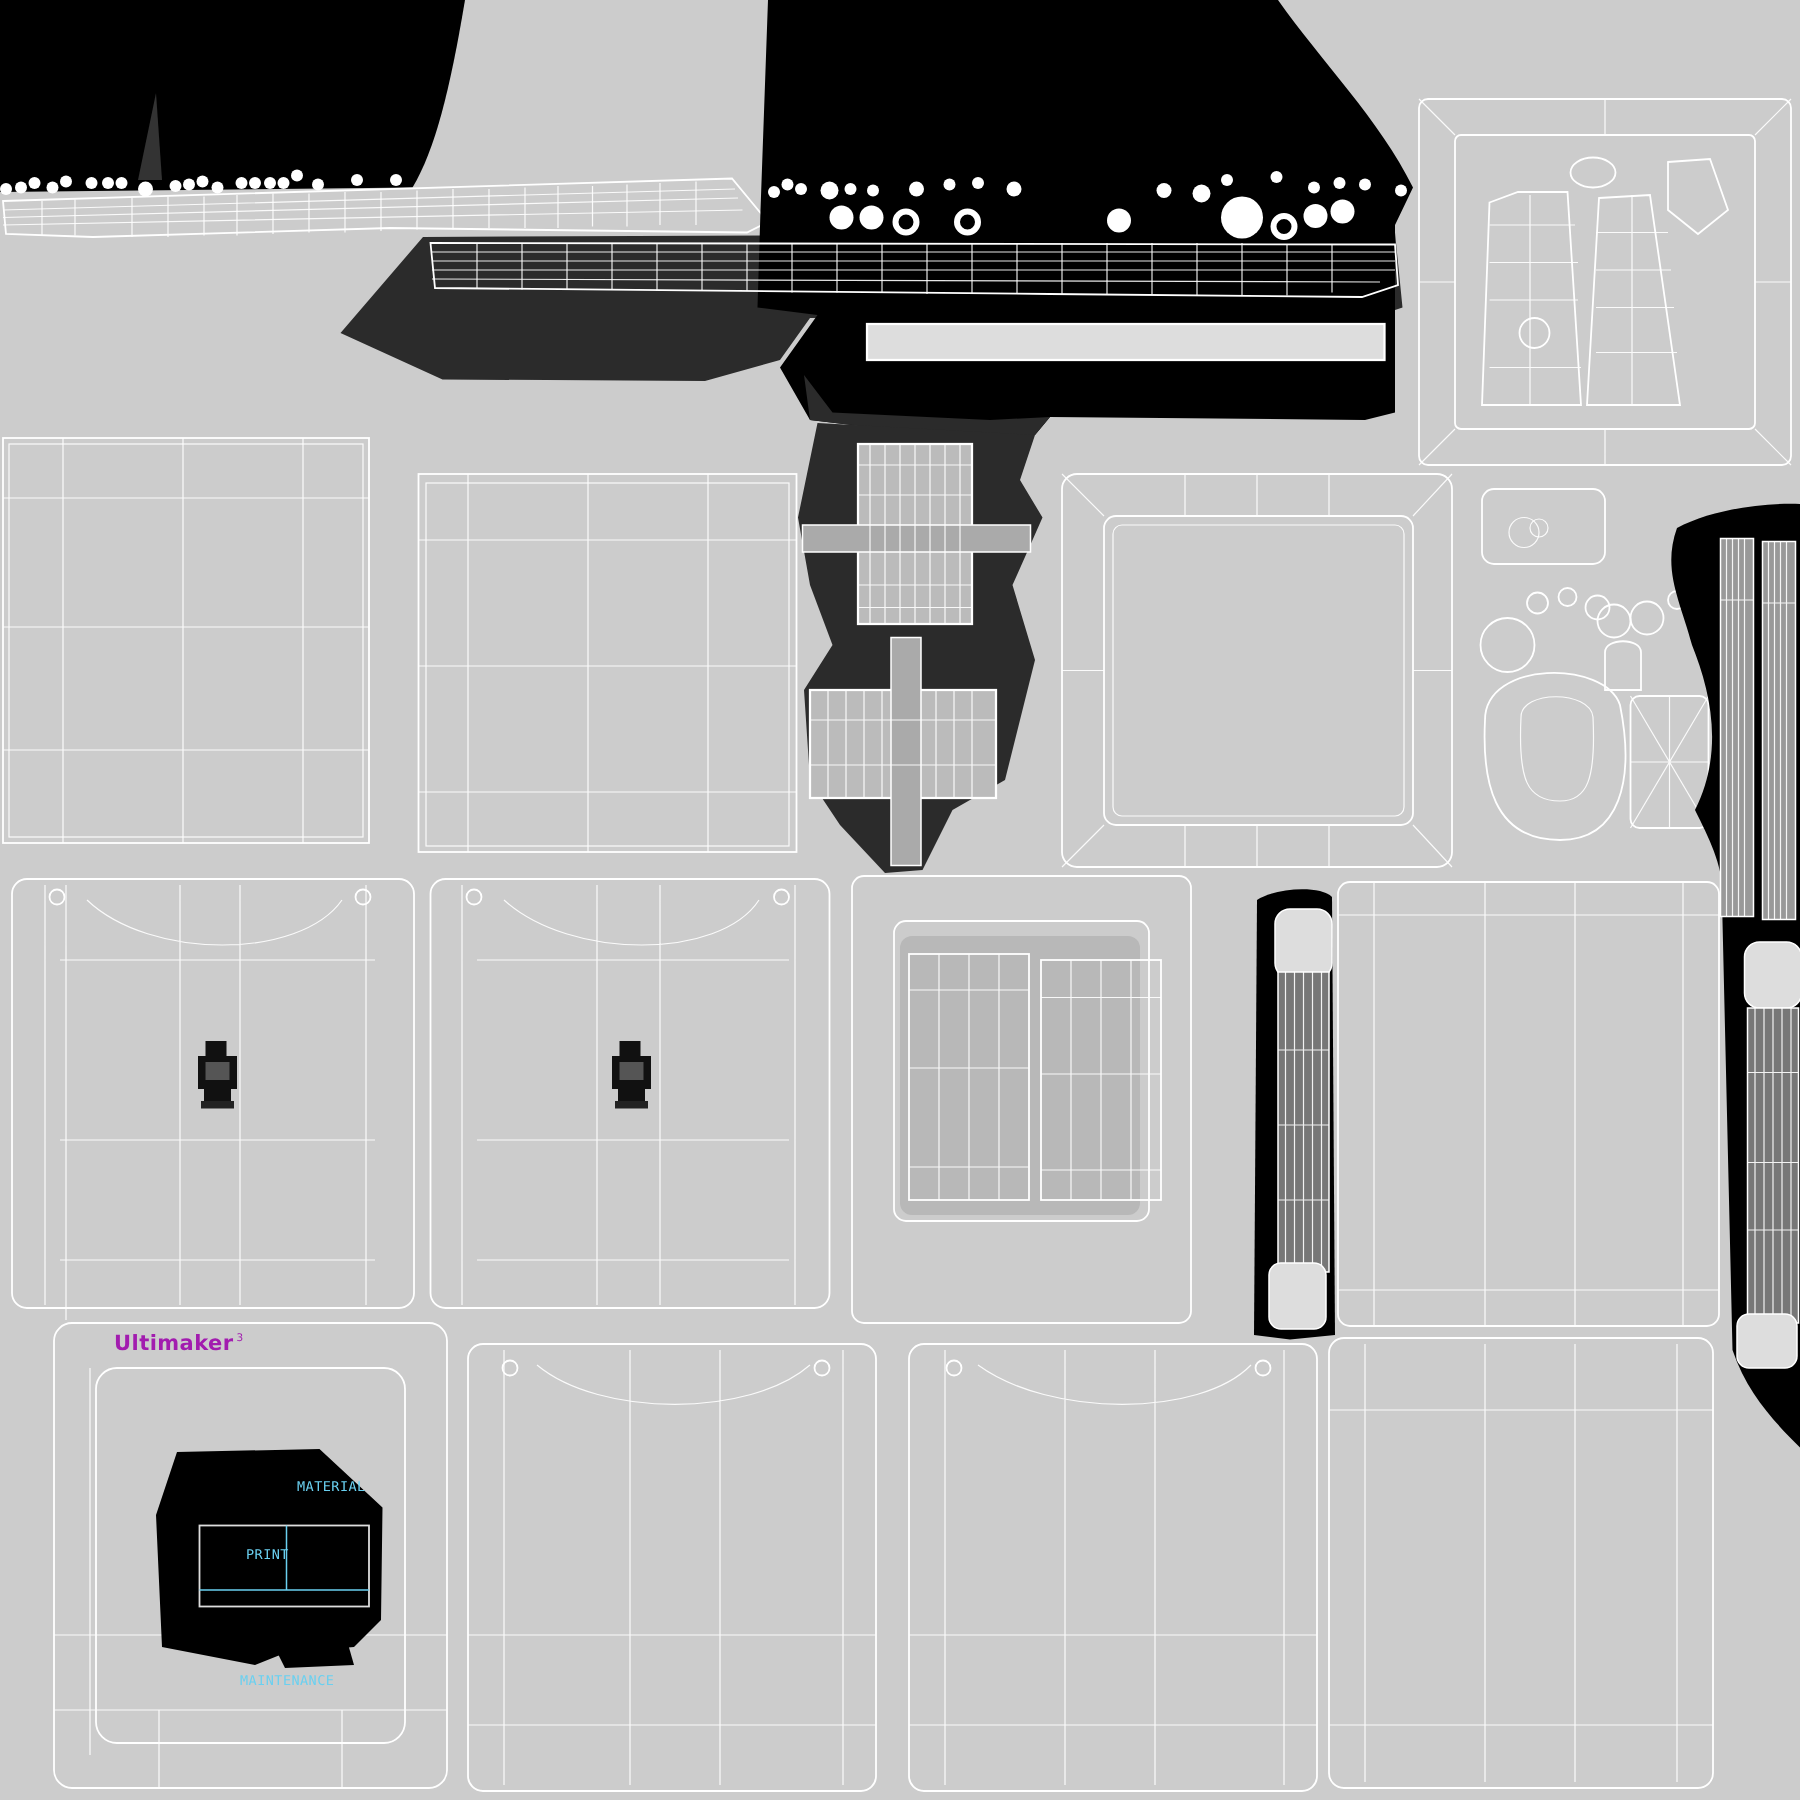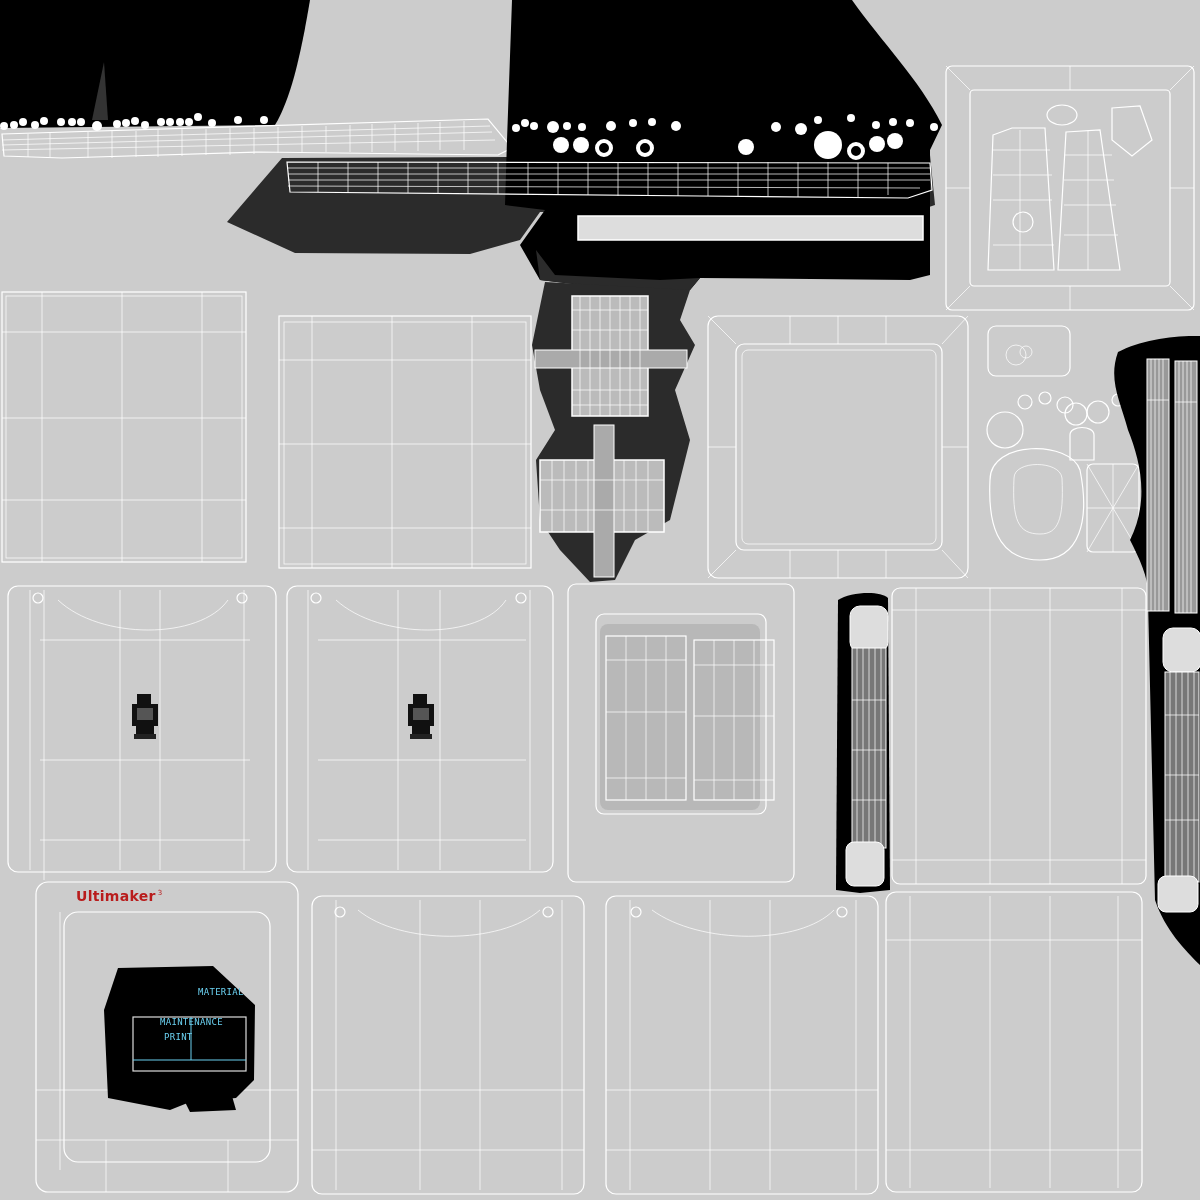--- a/index.html
+++ b/index.html
@@ -2,21 +2,21 @@
 <html><head>
 <meta charset="utf-8">
 <style>
   html,body{margin:0;padding:0;}
   body{width:1200px;height:1200px;background:#cccccc;position:relative;overflow:hidden;font-family:"DejaVu Sans",sans-serif;}
   svg.uv{position:absolute;left:0;top:0;width:1200px;height:1200px;}
   .wf{fill:none;stroke:#ffffff;stroke-width:1.2;}
   .wf2{fill:none;stroke:#ffffff;stroke-width:0.8;opacity:.9;}
   .ink{fill:#000000;}
   .dark{fill:#2b2b2b;}
-  .logo{position:absolute;left:76px;top:888px;font-family:"DejaVu Sans",sans-serif;font-weight:bold;font-size:14px;color:#b91c1c;letter-spacing:0.3px;text-align:center;}
+  .logo{position:absolute;left:76px;top:888px;font-family:"DejaVu Sans",sans-serif;font-weight:bold;font-size:14px;color:#a21caf;letter-spacing:0.3px;text-align:center;}
   .logo sup{font-size:7px;font-weight:normal;margin-left:2px;}
   .screen-text{position:absolute;font-family:"DejaVu Sans Mono",monospace;font-size:9px;color:#6ad0f0;letter-spacing:0.3px;}
 </style>
 </head>
 <body>
 
 <svg class="uv" viewBox="0 0 1200 1200">
 
   <path class="ink" d="M0,0 L310,0 C300,60 290,100 275,125 L0,128 Z"></path>
   <path fill="#333" d="M92,120 L104,62 L108,120 Z"></path>
@@ -284,13 +284,13 @@
   </g>
   <g>
     <rect x="886" y="892" width="256" height="300" rx="10" class="wf"></rect>
     <path class="wf2" d="M910,896 V1188 M1118,896 V1188 M886,940 H1142 M886,1150 H1142 M990,896 V1188 M1050,896 V1188"></path>
   </g>
 </svg>
 
 <div class="logo"><span>Ultimaker</span><sup>3</sup></div>
 <div class="screen-text" style="left:148px;top:1032px;margin-left:16px;">PRINT</div>
 <div class="screen-text" style="left:198px;top:987px;">MATERIAL</div>
-<div class="screen-text" style="left:160px;top:1017px;">MAINTENANCE</div>
+<div class="screen-text" style="left:160px;top:1116px;">MAINTENANCE</div>
 
 </body></html>

